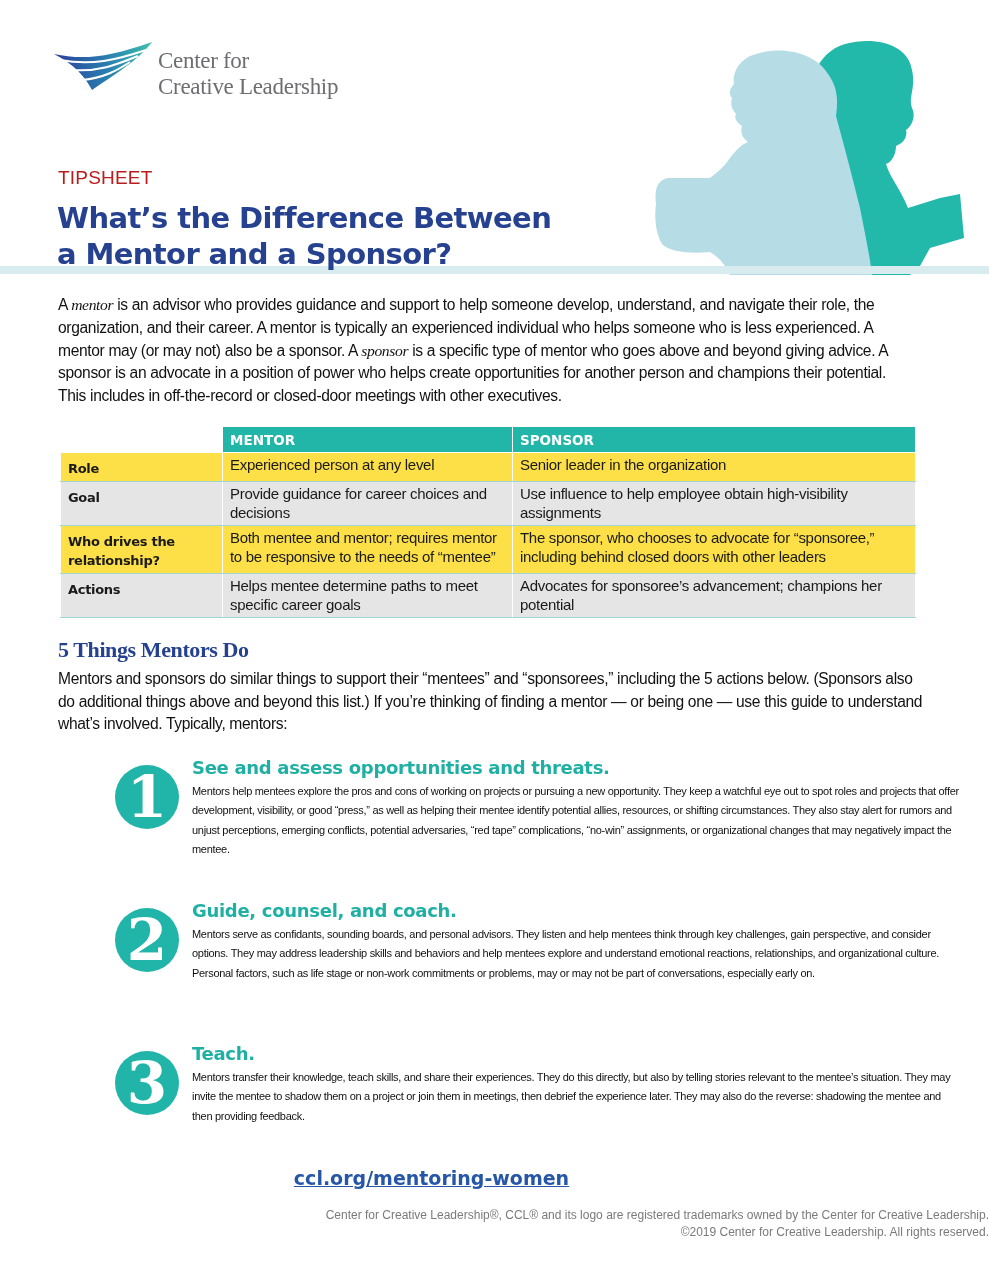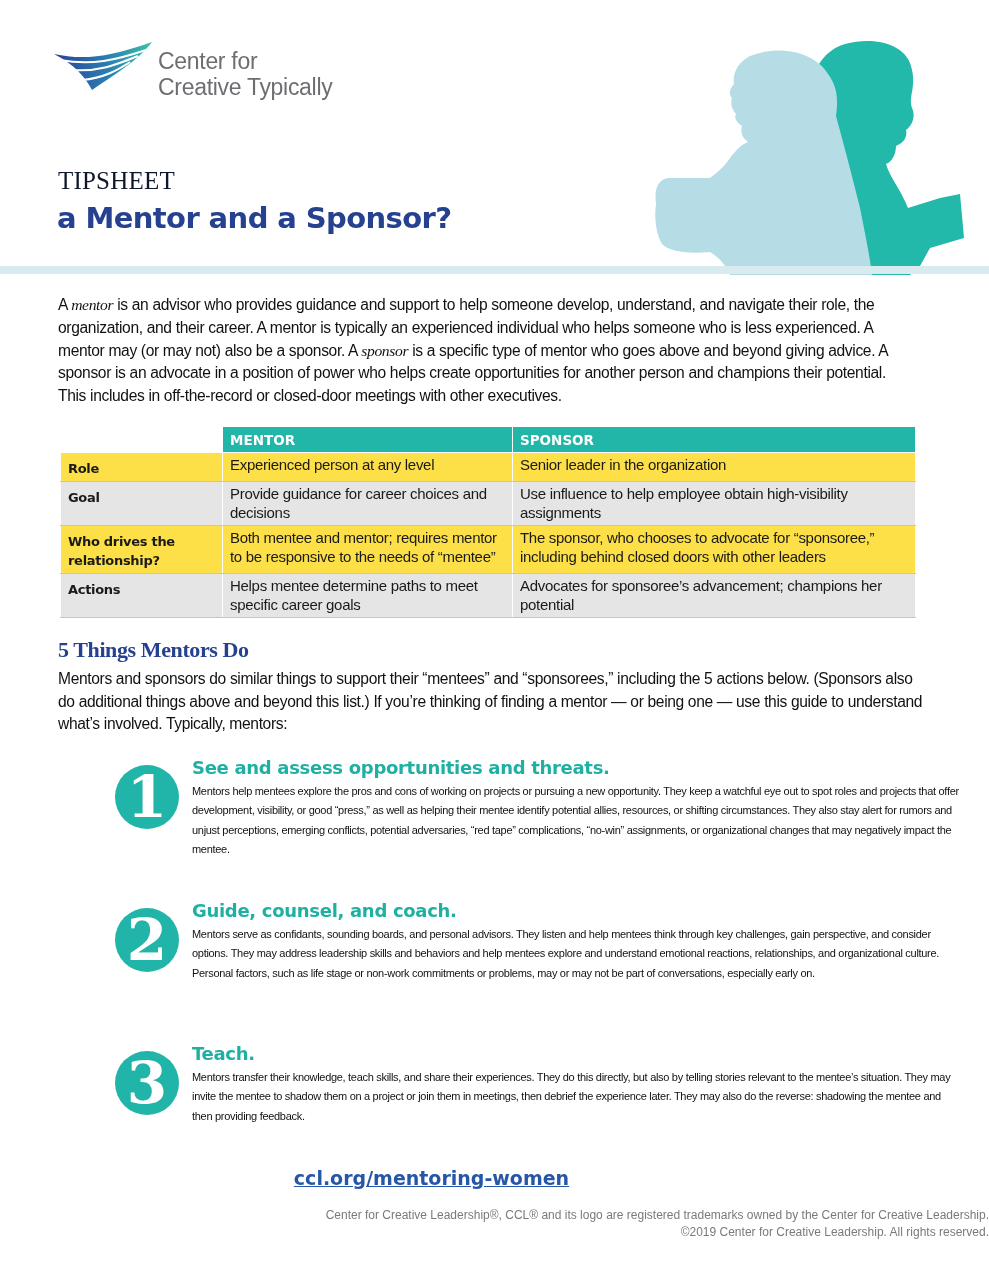--- a/index.html
+++ b/index.html
@@ -1,27 +1,27 @@
 <!DOCTYPE html>
 <html><head>
 <meta charset="utf-8">
 <style>
   * { box-sizing: border-box; margin: 0; padding: 0; }
   html, body { width: 989px; height: 1280px; background: #ffffff; overflow: hidden; }
   body { position: relative; font-family: "Liberation Sans", sans-serif; color: #1a1a1a; }
 
   .logo { position: absolute; left: 52px; top: 40px; width: 340px; height: 70px; }
   .logo svg { position: absolute; left: 0; top: 0; }
-  .logo-text { position: absolute; left: 106px; top: 8px; font-family: Liberation Sans, sans-serif; font-weight: 300; color: #6d6e71; font-size: 23px; line-height: 26px; letter-spacing: -0.3px; }
+  .logo-text { position: absolute; left: 106px; top: 8px; font-family: Liberation Serif, serif; font-weight: 300; color: #6d6e71; font-size: 23px; line-height: 26px; letter-spacing: -0.3px; }
 
   .hero { position: absolute; left: 640px; top: 38px; width: 349px; height: 237px; }
 
   .band { position: absolute; left: 0; top: 266px; width: 989px; height: 8px; background: #d8ecef; }
 
-  .tipsheet { position: absolute; left: 58px; top: 167px; font-family: Liberation Serif, serif; font-size: 25px; color: #0f172a; letter-spacing: 0.2px; }
+  .tipsheet { position: absolute; left: 58px; top: 167px; font-family: Liberation Sans, sans-serif; font-size: 19px; color: #b91c1c; letter-spacing: 0.2px; }
   .title { position: absolute; left: 57px; top: 200px; font-family: "DejaVu Sans", sans-serif; font-weight: bold; font-size: 29px; line-height: 36px; color: #25418f; letter-spacing: -0.6px; z-index: 2; }
 
   .intro { position: absolute; left: 58px; top: 294px; width: 850px; font-family: "Liberation Sans", sans-serif; font-size: 15.6px; line-height: 22.8px; color: #111; letter-spacing: -0.35px; }
   .intro i { font-family: "Liberation Serif", serif; }
 
   table.cmp { position: absolute; left: 60px; top: 426px; width: 856px; border-collapse: collapse; font-size: 15px; }
   table.cmp td, table.cmp th { border: 1.5px solid #ffffff; padding: 2px 7px; vertical-align: top; text-align: left; }
   table.cmp th { background: #22b6a8; color: #fff; font-family: "DejaVu Sans", sans-serif; font-weight: bold; font-size: 13.5px; height: 26px; padding-top: 5px; }
   table.cmp th.blank { background: #ffffff; }
   table.cmp td.label { font-family: "DejaVu Sans", sans-serif; font-weight: bold; font-size: 13px; width: 162px; padding-top: 6px; }
@@ -55,37 +55,38 @@
         <stop offset="1" stop-color="#3bc1ad"></stop>
       </linearGradient>
     </defs>
     <path d="M2 14 C30 20 55 18 100 2 C88 18 70 30 40 50 C34 38 22 24 2 14 Z" fill="url(#wg)"></path>
     <path d="M8 20 C40 26 64 20 94 10" stroke="#fff" stroke-width="2" fill="none"></path>
     <path d="M20 30 C48 32 66 24 86 16" stroke="#fff" stroke-width="2" fill="none"></path>
     <path d="M30 40 C52 38 66 30 78 22" stroke="#fff" stroke-width="2" fill="none"></path>
   </svg>
   <div class="logo-text">
     <div>Center for</div>
-    <div>Creative Typically</div>
+    <div>Creative Leadership</div>
   </div>
 </div>
 
 <div class="hero">
   <svg width="349" height="237" viewBox="0 0 349 237">
 
     <path d="M205 6 C235 -2 268 6 272 32 C276 50 268 60 272 70 C276 78 272 88 266 92 C268 100 262 106 256 108 C256 116 252 124 246 126 C250 140 260 150 268 170 L300 160 L320 156 L324 200 L290 210 L280 228 L270 237 L160 237 C170 200 180 170 178 140 C174 110 168 80 170 56 C172 30 185 12 205 6 Z" fill="#22b9ab"></path>
 
     <path d="M110 18 C140 6 175 14 188 36 C198 50 198 62 196 78 C202 100 210 130 220 170 C226 200 230 220 232 237 L90 237 C86 228 80 220 70 214 C50 216 30 214 22 206 C16 196 14 180 16 166 C14 150 18 142 28 140 L70 140 C72 138 82 132 90 120 C96 112 102 106 108 104 C102 100 100 94 102 88 C96 84 94 80 96 76 C92 72 90 66 92 60 C88 56 90 50 94 46 C92 36 98 24 110 18 Z" fill="#b6dde6"></path>
   </svg>
 </div>
 
 <div class="band"></div>
 
 <div class="tipsheet">TIPSHEET</div>
 <div class="title">
+  <div>What’s the Difference Between</div>
   <div>a Mentor and a Sponsor?</div>
 </div>
 
 <p class="intro"><span>A </span><i>mentor</i><span> is an advisor who provides guidance and support to help someone develop, understand, and navigate their role, the organization, and their career. A mentor is typically an experienced individual who helps someone who is less experienced. A mentor may (or may not) also be a sponsor. A </span><i>sponsor</i><span> is a specific type of mentor who goes above and beyond giving advice. A sponsor is an advocate in a position of power who helps create opportunities for another person and champions their potential. This includes in off-the-record or closed-door meetings with other executives.</span></p>
 
 <table class="cmp">
   <tbody>
       <tr>
     <th class="blank"></th>
     <th>MENTOR</th>

